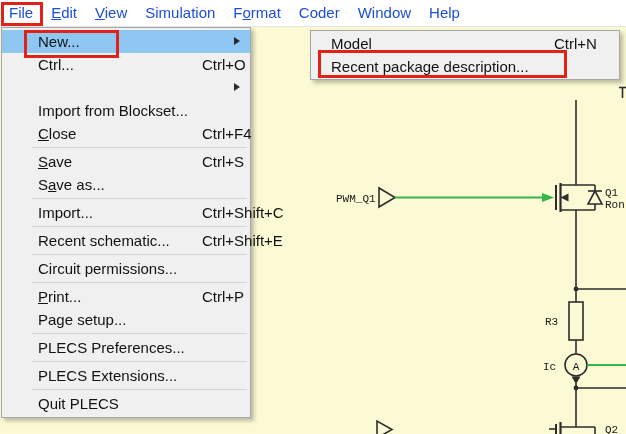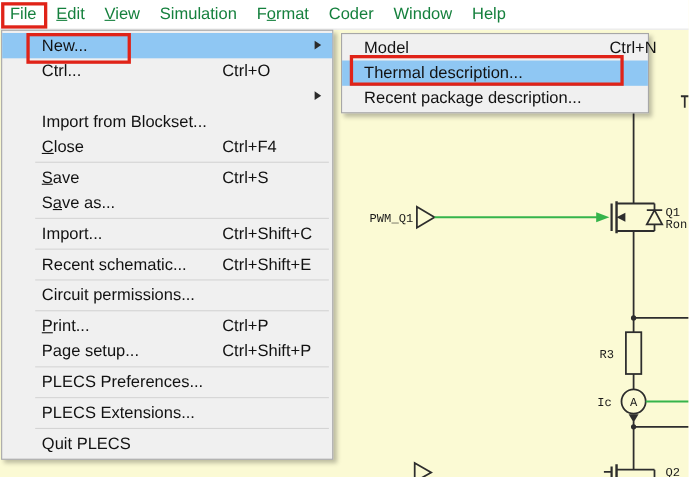--- a/index.html
+++ b/index.html
@@ -12,30 +12,30 @@
   
   #schematic-svg{position:absolute;left:0;top:0;z-index:1;}
   .sch-label{font-family:"Liberation Mono", monospace;font-size:11px;fill:#1a1a1a;}
   
   .menubar{
     position:absolute;left:0;top:0;width:626px;height:27px;z-index:10;
     background:#ffffff;border-bottom:1px solid #e6e6e6;box-sizing:border-box;
     display:flex;align-items:center;padding-left:0;
   }
   .mb-item{
-    padding:0 9px;font-size:15px;color:#15803d;line-height:26px;white-space:nowrap;cursor:default;
+    padding:0 9px;font-size:15px;color:#1d4ed8;line-height:26px;white-space:nowrap;cursor:default;
   }
   
   .menu-panel{
     position:absolute;background:#f0f0f0;border:1px solid #a7a7a7;
     box-shadow:3px 3px 4px rgba(0,0,0,0.25);box-sizing:border-box;
     padding:2px 0;z-index:20;font-size:15px;color:#121212;
   }
-  #file-menu{left:1px;top:27px;width:302px;}
-  #new-submenu{left:310px;top:30px;width:280px;padding:1px 0;}
+  #file-menu{left:1px;top:27px;width:250px;}
+  #new-submenu{left:310px;top:30px;width:310px;padding:1px 0;}
   .mi{height:23px;line-height:23px;position:relative;white-space:nowrap;cursor:default;}
   #file-menu .mi{padding-left:36px;}
   #new-submenu .mi{padding-left:20px;}
   .mi.hl{background:#8fc7f3;}
   .mi .shortcut{position:absolute;left:200px;top:0;}
   #new-submenu .mi .shortcut{left:243px;}
   .sub-arrow{
     position:absolute;right:10px;top:7px;width:0;height:0;
     border-left:6px solid #2b2b2b;border-top:4.5px solid transparent;border-bottom:4.5px solid transparent;
   }
@@ -174,43 +174,39 @@
   <div class="mi">
     <span>Circuit permissions...</span>
   </div>
   <div class="menu-sep"></div>
   <div class="mi">
     <span><u>P</u>rint...</span>
     <span class="shortcut">Ctrl+P</span>
   </div>
   <div class="mi">
     <span>Page setup...</span>
-    <span class="shortcut">Ctrl+Shift+P</span>
   </div>
   <div class="menu-sep"></div>
   <div class="mi">
     <span>PLECS Preferences...</span>
   </div>
   <div class="menu-sep"></div>
   <div class="mi">
     <span>PLECS Extensions...</span>
   </div>
   <div class="menu-sep"></div>
   <div class="mi">
     <span>Quit PLECS</span>
   </div>
 </div>
 
 <div class="menu-panel" id="new-submenu">
   <div class="mi">
     <span>Model</span>
     <span class="shortcut">Ctrl+N</span>
-  </div>
-  <div class="mi hl">
-    <span>Thermal description...</span>
   </div>
   <div class="mi">
     <span>Recent package description...</span>
   </div>
 </div>
 
 <div class="ann" id="ann-file"></div>
 <div class="ann" id="ann-new"></div>
 <div class="ann" id="ann-thermal"></div>
 

